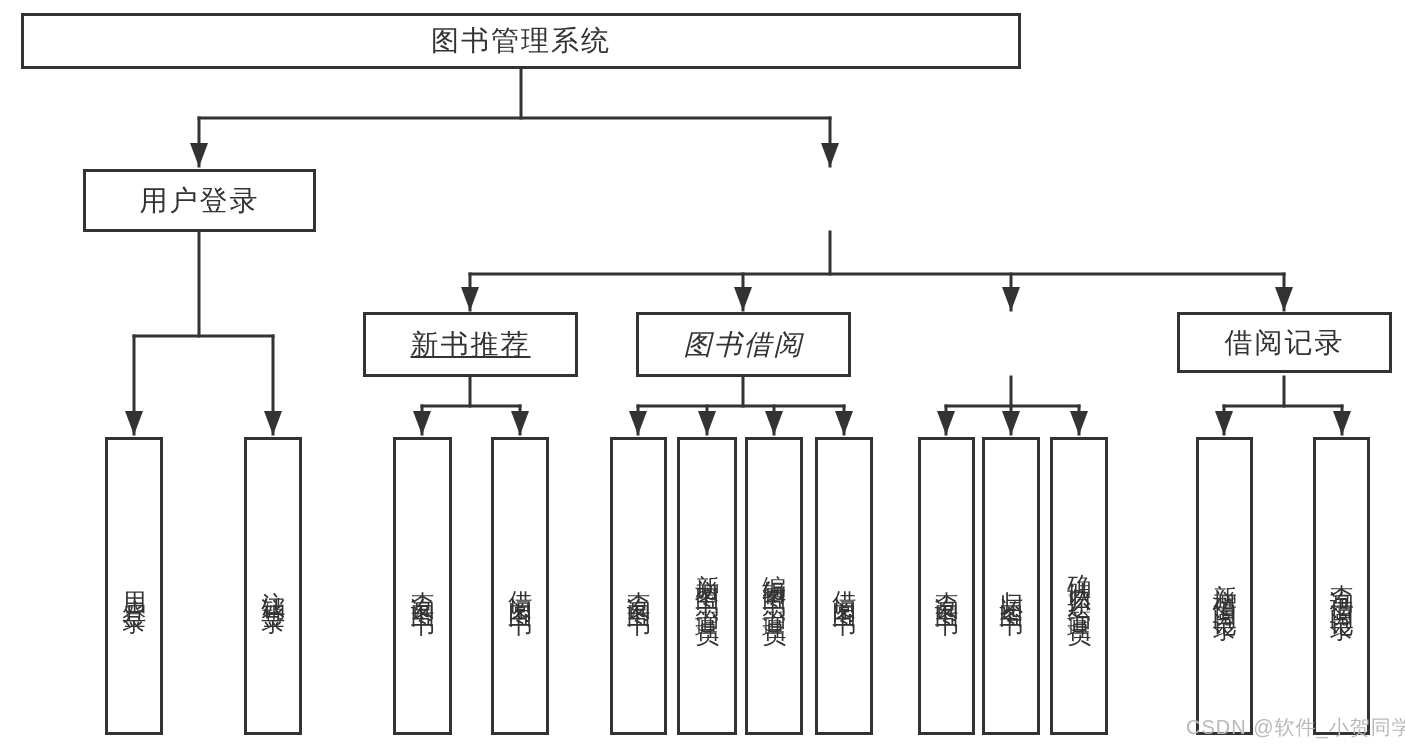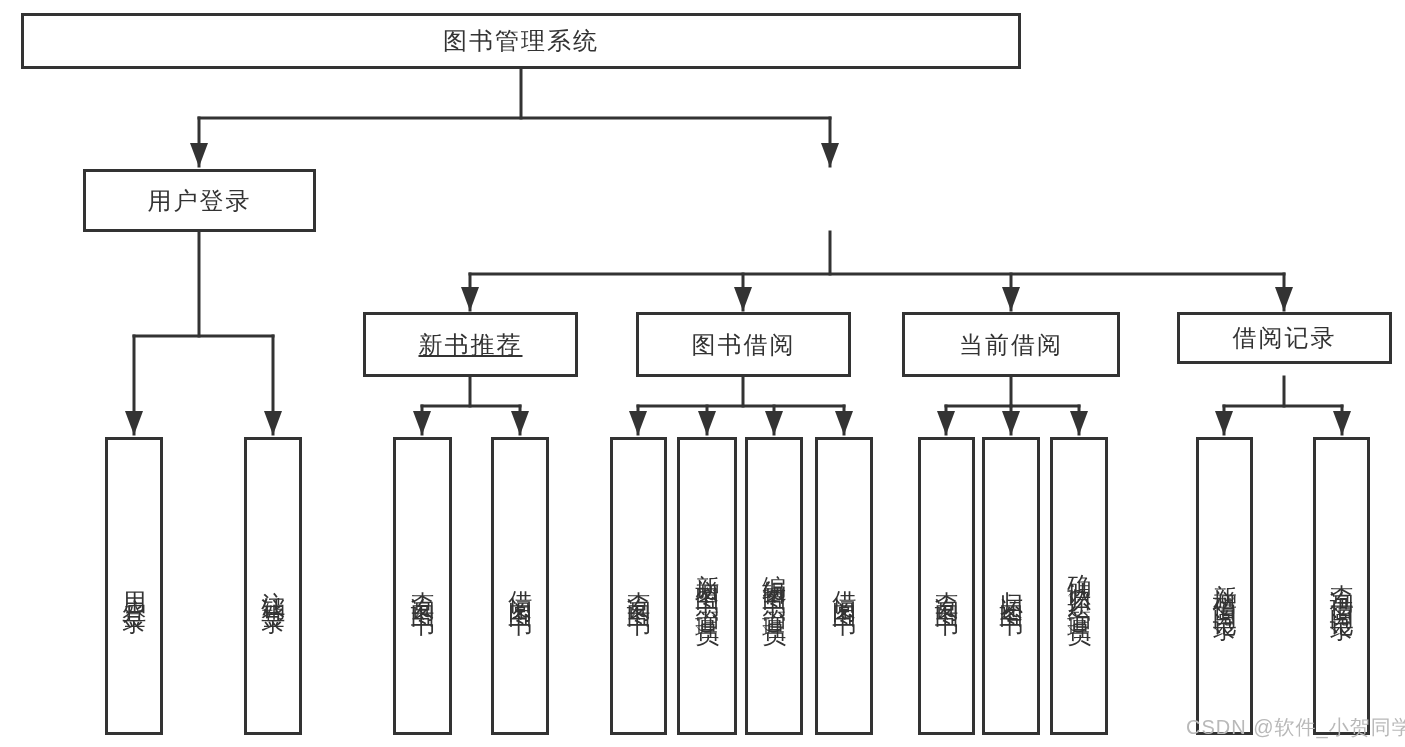--- a/index.html
+++ b/index.html
@@ -16,21 +16,21 @@
     background:var(--background); overflow:hidden;
   }
   .connectors{position:absolute; left:0; top:0; z-index:1;}
   .connectors path.ln{stroke:var(--line); stroke-width:3; fill:none; stroke-linecap:square;}
   .node, .vnode{
     position:absolute; z-index:2; box-sizing:border-box;
     background:#ffffff; border:3px solid var(--border);
     display:flex; align-items:center; justify-content:center;
     color:var(--text);
   }
-  .node{font-size:24px; letter-spacing:2px;}
+  .node{font-size:28px; letter-spacing:2px;}
   .vnode{font-size:24px;}
   .vnode .vtext{
     writing-mode:vertical-rl; text-orientation:mixed;
     letter-spacing:7px; line-height:1.1; color:var(--text);
   }
   .watermark{
     position:absolute; z-index:5; left:1186px; top:714px;
     font-size:20px; color:var(--watermark); white-space:nowrap;
     letter-spacing:1px;
   }
@@ -92,27 +92,24 @@
     <span>图书管理系统</span>
   </div>
 
   <div class="node" style="left:83px; top:169px; width:233px; height:63px;">
     <span>用户登录</span>
   </div>
 
   <div class="node" style="left:363px; top:312px; width:215px; height:65px;text-decoration:underline;">
     <span>新书推荐</span>
   </div>
-  <div class="node" style="left:636px; top:312px; width:215px; height:65px;">
+  <div class="node" style="left:636px; top:312px; width:215px; height:65px;font-style:italic;">
     <span>图书借阅</span>
   </div>
-  <div class="node" style="left:902px; top:312px; width:218px; height:65px;">
-    <span>当前借阅</span>
-  </div>
-  <div class="node" style="left:1177px; top:312px; width:215px; height:52px;">
+  <div class="node" style="left:1177px; top:312px; width:215px; height:61px;">
     <span>借阅记录</span>
   </div>
 
   <div class="vnode" style="left:105px; top:437px; width:58px; height:298px;">
     <span class="vtext">用户登录</span>
   </div>
   <div class="vnode" style="left:244px; top:437px; width:58px; height:298px;">
     <span class="vtext">注销登录</span>
   </div>
 

